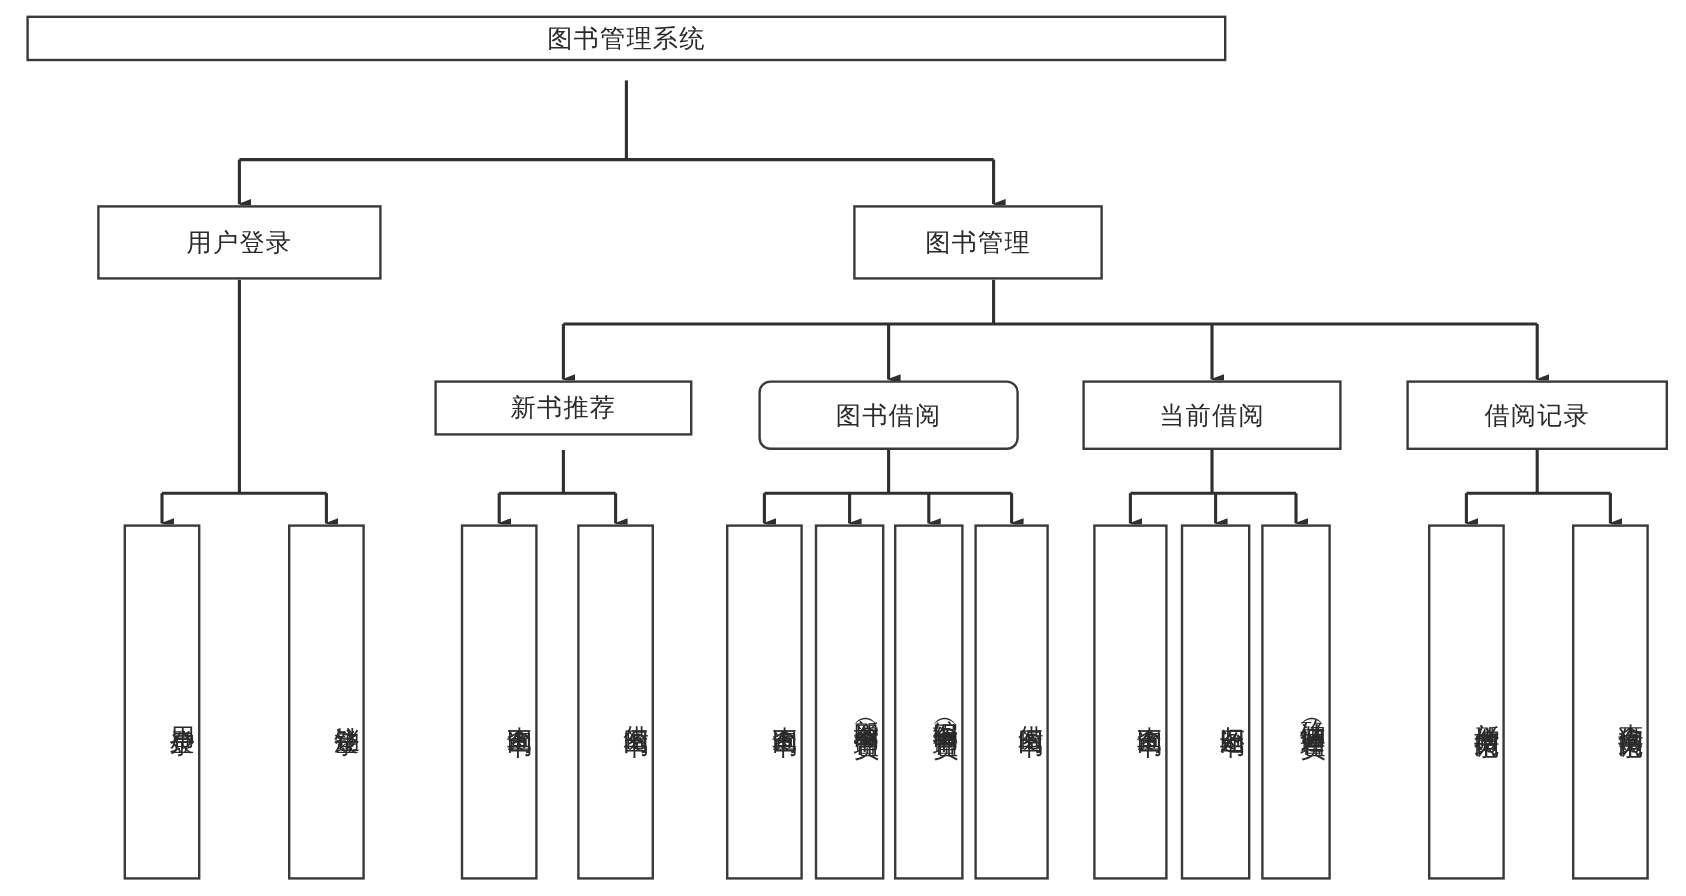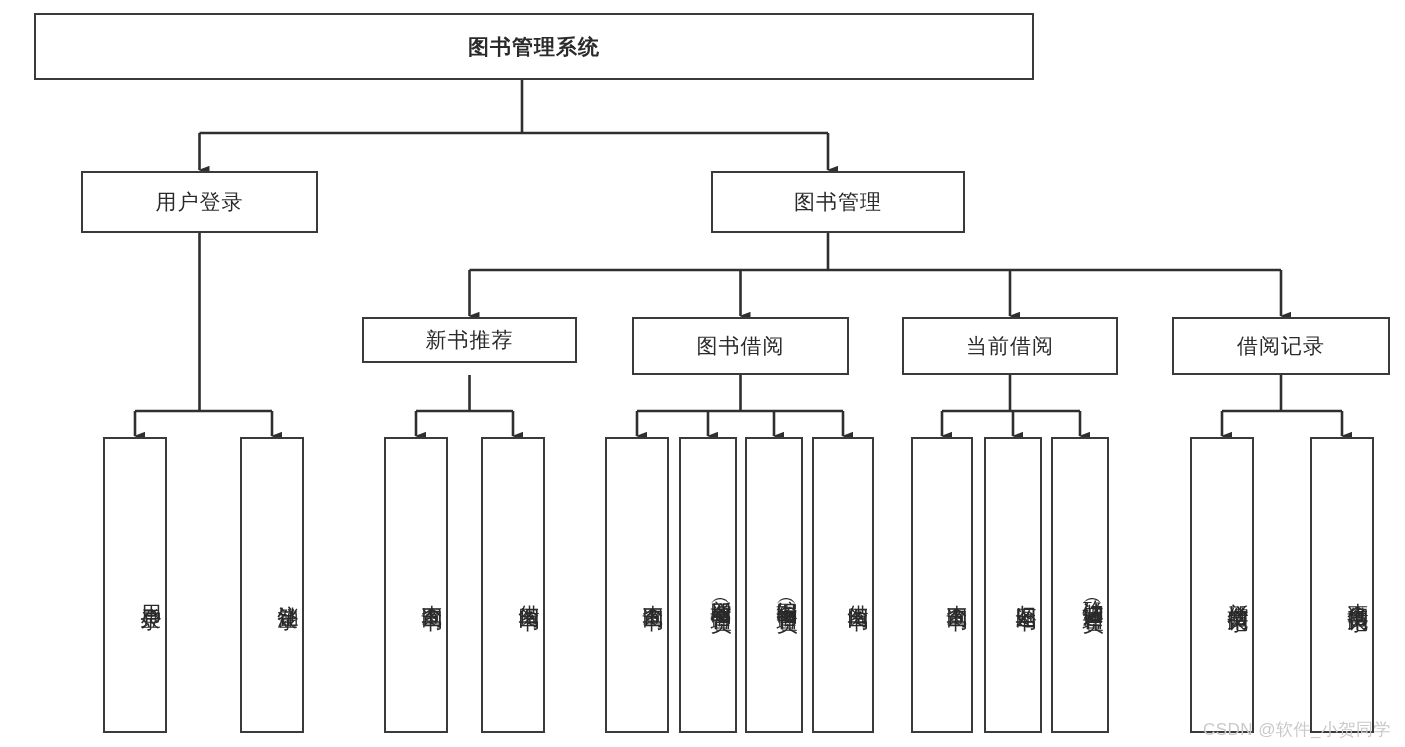--- a/index.html
+++ b/index.html
@@ -101,37 +101,37 @@
         <path d="M942,411 L942,436" marker-end="url(#arrowhead)"></path>
         <path d="M1013,411 L1013,436" marker-end="url(#arrowhead)"></path>
         <path d="M1080,411 L1080,436" marker-end="url(#arrowhead)"></path>
         <path d="M1281,375 L1281,411"></path>
         <path d="M1222,411 L1342,411"></path>
         <path d="M1222,411 L1222,436" marker-end="url(#arrowhead)"></path>
         <path d="M1342,411 L1342,436" marker-end="url(#arrowhead)"></path>
       </g>
   </svg>
 
-  <div class="node h" style="left:34px;top:13px;width:1000px;height:67px;font-weight:bold;">
+  <div class="node h" style="left:22px;top:13px;width:1000px;height:38px;">
     <span class="node-label">图书管理系统</span>
   </div>
 
   <div class="node h" style="left:81px;top:171px;width:237px;height:62px;">
     <span class="node-label">用户登录</span>
   </div>
 
-  <div class="node h" style="left:711px;top:171px;width:254px;height:62px;">
+  <div class="node h" style="left:711px;top:171px;width:208px;height:62px;">
     <span class="node-label">图书管理</span>
   </div>
 
   <div class="node h" style="left:362px;top:317px;width:215px;height:46px;">
     <span class="node-label">新书推荐</span>
   </div>
 
-  <div class="node h" style="left:632px;top:317px;width:217px;height:58px;">
+  <div class="node h" style="left:632px;top:317px;width:217px;height:58px;border-radius:10px;">
     <span class="node-label">图书借阅</span>
   </div>
 
   <div class="node h" style="left:1172px;top:317px;width:218px;height:58px;">
     <span class="node-label">借阅记录</span>
   </div>
 
   <div class="node h" style="left:902px;top:317px;width:216px;height:58px;">
     <span class="node-label">当前借阅</span>
   </div>
@@ -181,15 +181,14 @@
   </div>
 
   <div class="node v" style="left:1190px;top:437px;width:64px;height:296px;">
     <span class="node-label">新增借阅记录</span>
   </div>
 
   <div class="node v" style="left:1310px;top:437px;width:64px;height:296px;">
     <span class="node-label">查询借阅记录</span>
   </div>
 
-  <div class="watermark">CSDN @软件_小贺同学</div>
 
 </div>
 
 </body></html>

